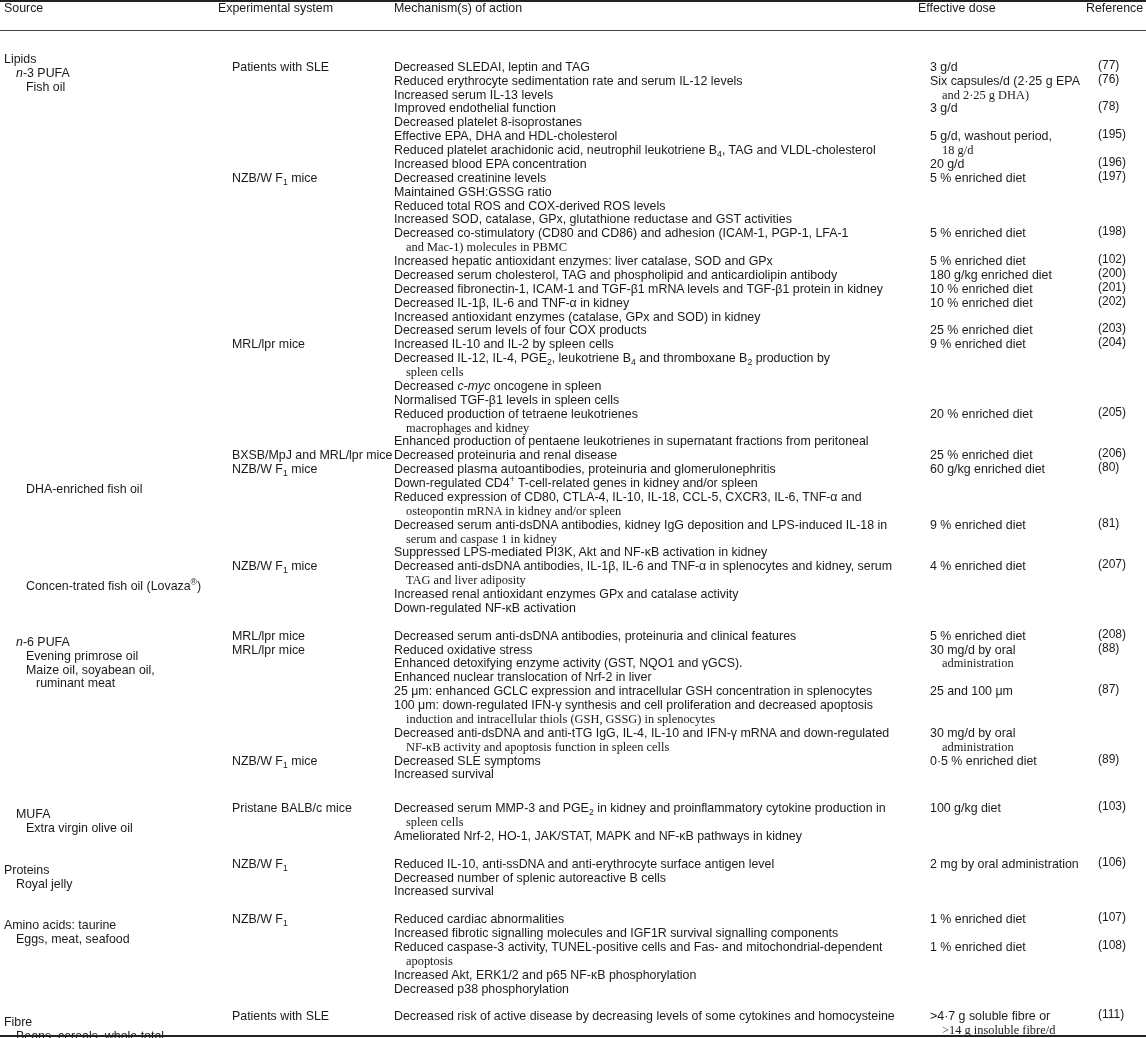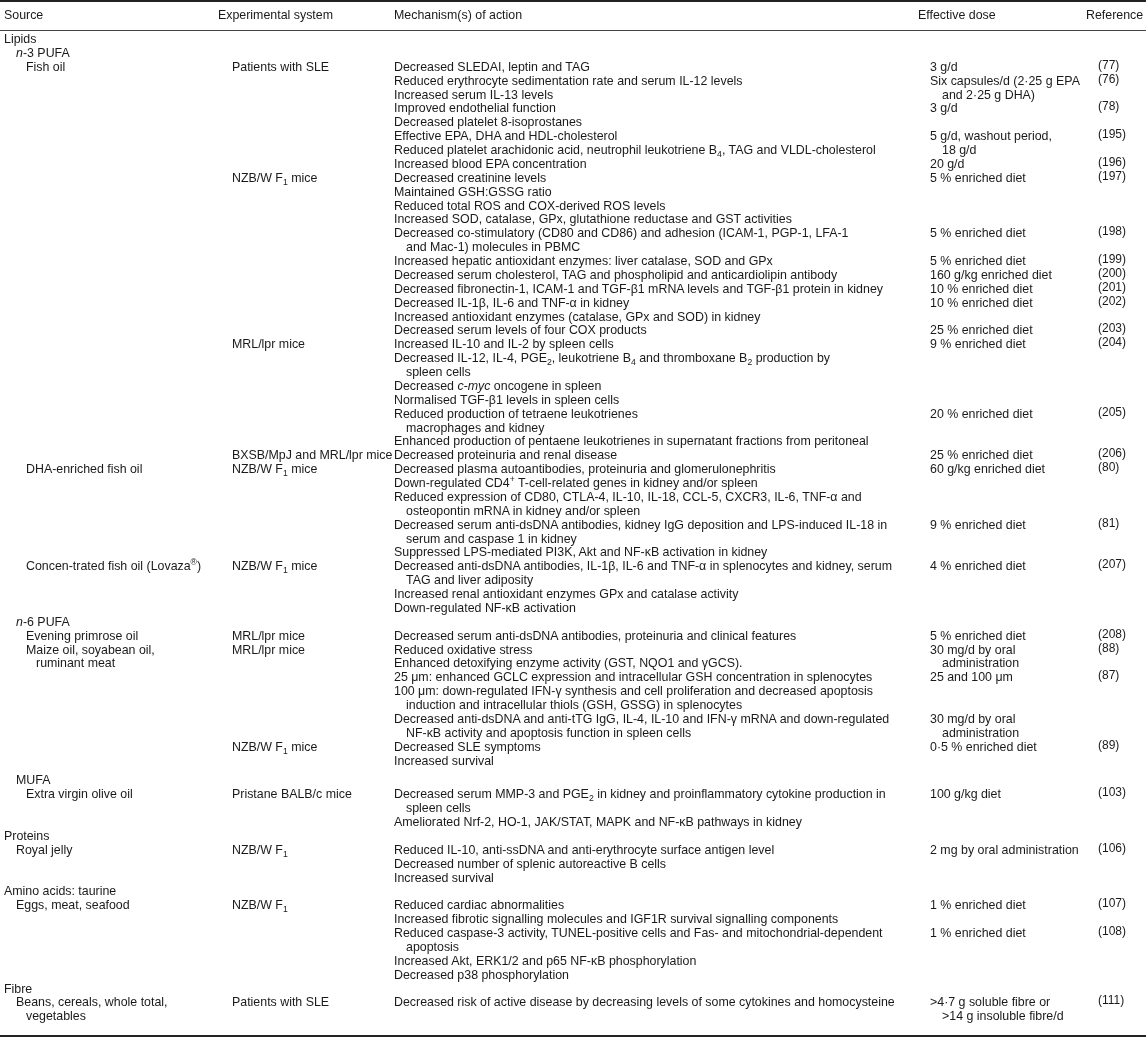--- a/index.html
+++ b/index.html
@@ -2,33 +2,33 @@
 <html><head>
 <meta charset="utf-8">
 <style>
   html, body { margin:0; padding:0; background:#ffffff; }
   body { width:1146px; height:1038px; position:relative; overflow:hidden;
          font-family:"Liberation Sans", sans-serif; color:#1a1a1a; font-size:12.4px; }
   .rule { position:absolute; left:0; width:1146px; background:#222; }
   .rule.top { top:0; height:1.5px; }
   .rule.mid { top:30px; height:1px; background:#444; }
   .rule.bot { top:1035px; height:1.5px; }
-  .hdr { position:absolute; top:8px; white-space:nowrap; }
+  .hdr { position:absolute; top:1px; white-space:nowrap; }
   .body { position:absolute; top:33px; left:0; width:1146px; }
   .line { position:relative; height:13.88px; line-height:13.88px; white-space:nowrap; }
   .c { position:absolute; top:0; white-space:nowrap; }
-  .c-src { left:4px; }
+  .c-src { left:4px;margin-top:20px; }
   .c-exp { left:232px; }
   .c-mech { left:394px; }
   .c-dose { left:918px;margin-left:12px; }
   .c-ref { left:1098px; font-size:12px; line-height:10px; top:-1px; }
   .ind1 { padding-left:12px; }
   .ind2 { padding-left:22px; }
   .ind3 { padding-left:32px; }
-  .cont { padding-left:12px; }
+  .cont { padding-left:12px;font-family:Liberation Serif, serif; }
   .gap { height:6px; }
   sub, sup { font-size:0.7em; line-height:0; }
 </style>
 </head>
 <body>
 
 <div class="rule top"></div>
 
 <div class="hdr" style="left:4px">Source</div>
 <div class="hdr" style="left:218px">Experimental system</div>
@@ -102,25 +102,25 @@
       <span class="c c-mech">Decreased co-stimulatory (CD80 and CD86) and adhesion (ICAM-1, PGP-1, LFA-1</span>
       <span class="c c-dose">5 % enriched diet</span>
       <span class="c c-ref">(198)</span>
     </div>
     <div class="line">
       <span class="c c-mech cont">and Mac-1) molecules in PBMC</span>
     </div>
     <div class="line">
       <span class="c c-mech">Increased hepatic antioxidant enzymes: liver catalase, SOD and GPx</span>
       <span class="c c-dose">5 % enriched diet</span>
-      <span class="c c-ref">(199)</span>
+      <span class="c c-ref">(102)</span>
     </div>
     <div class="line">
       <span class="c c-mech">Decreased serum cholesterol, TAG and phospholipid and anticardiolipin antibody</span>
-      <span class="c c-dose">160 g/kg enriched diet</span>
+      <span class="c c-dose">180 g/kg enriched diet</span>
       <span class="c c-ref">(200)</span>
     </div>
     <div class="line">
       <span class="c c-mech">Decreased fibronectin-1, ICAM-1 and TGF-β1 mRNA levels and TGF-β1 protein in kidney</span>
       <span class="c c-dose">10 % enriched diet</span>
       <span class="c c-ref">(201)</span>
     </div>
     <div class="line">
       <span class="c c-mech">Decreased IL-1β, IL-6 and TNF-α in kidney</span>
       <span class="c c-dose">10 % enriched diet</span>
@@ -228,20 +228,23 @@
       <span class="c c-mech">Reduced oxidative stress</span>
       <span class="c c-dose">30 mg/d by oral</span>
       <span class="c c-ref">(88)</span>
     </div>
     <div class="line">
       <span class="c c-src ind3">ruminant meat</span>
       <span class="c c-mech">Enhanced detoxifying enzyme activity (GST, NQO1 and γGCS).</span>
       <span class="c c-dose cont">administration</span>
     </div>
     <div class="line">
+      <span class="c c-mech">Enhanced nuclear translocation of Nrf-2 in liver</span>
+    </div>
+    <div class="line">
       <span class="c c-mech">25 μm: enhanced GCLC expression and intracellular GSH concentration in splenocytes</span>
       <span class="c c-dose">25 and 100 μm</span>
       <span class="c c-ref">(87)</span>
     </div>
     <div class="line">
       <span class="c c-mech">100 μm: down-regulated IFN-γ synthesis and cell proliferation and decreased apoptosis</span>
     </div>
     <div class="line">
       <span class="c c-mech cont">induction and intracellular thiols (GSH, GSSG) in splenocytes</span>
     </div>

